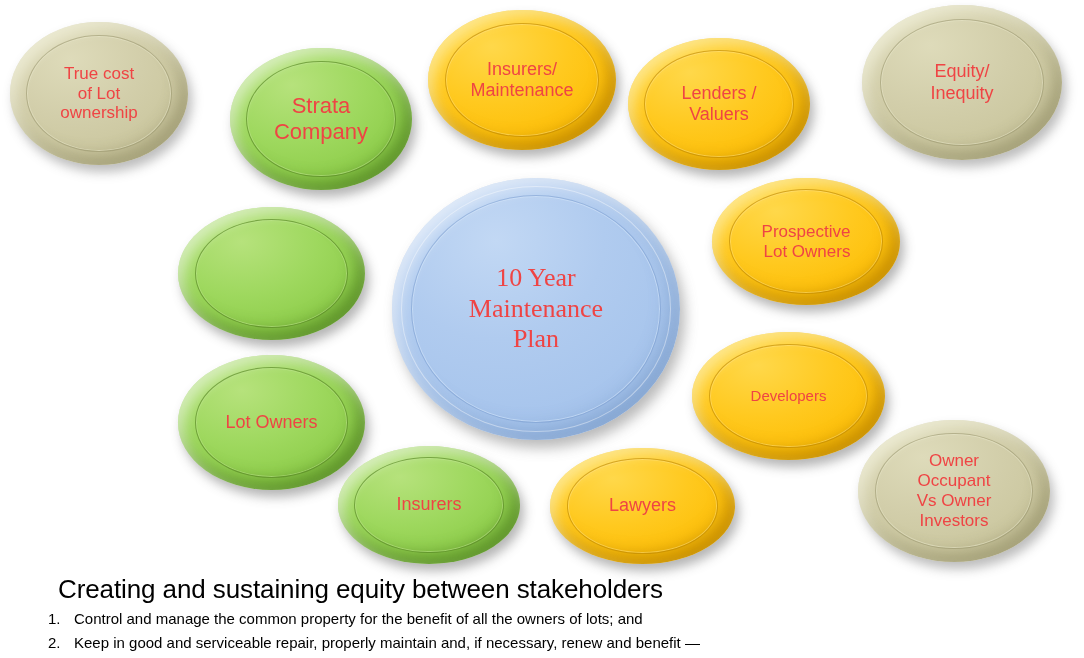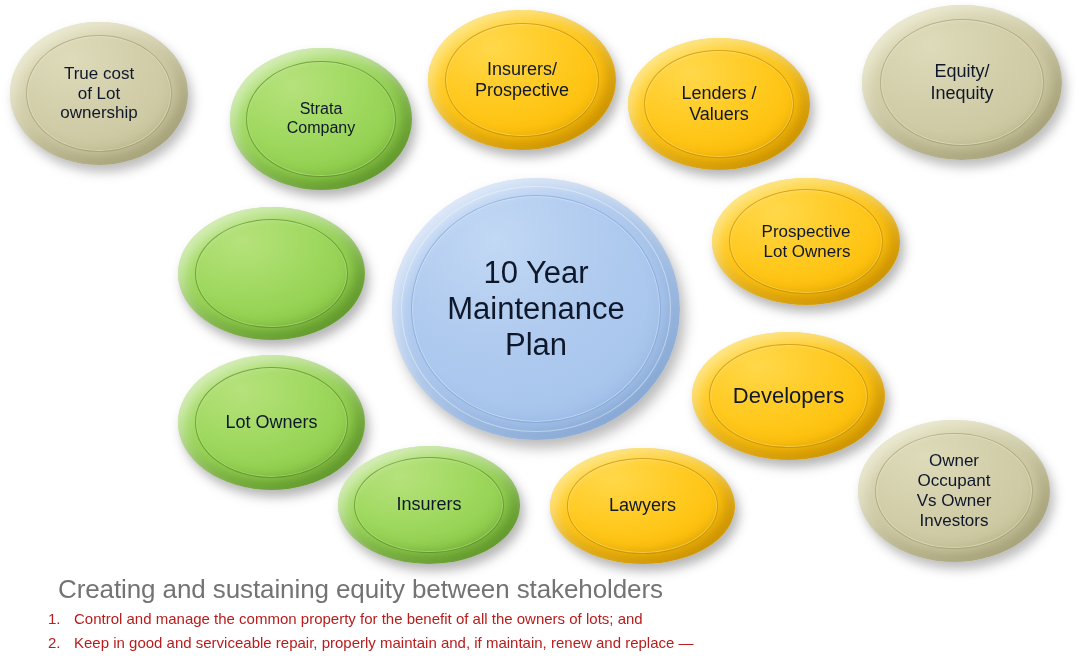--- a/index.html
+++ b/index.html
@@ -20,21 +20,21 @@
 
   
   .node {
     position: absolute;
     border-radius: 50%;
     display: flex;
     align-items: center;
     justify-content: center;
     text-align: center;
     box-sizing: border-box;
-    color: #0f172a;
+    color: #ef4444;
     line-height: 1.17;
     user-select: none;
   }
   .node .bezel {
     position: absolute;
     inset: 0;
     border-radius: 50%;
     box-sizing: border-box;
   }
   
@@ -128,29 +128,29 @@
     position: absolute;
     left: 0;
     top: 574px;
     width: 1084px;
   }
   #heading {
     position: absolute;
     left: 58px;
     top: 0;
     font-size: 26px;
-    color: #737373;
+    color: #000000;
     white-space: nowrap;
     letter-spacing: -0.1px;
   }
   .bullet-row {
     position: absolute;
     left: 48px;
     font-size: 15px;
-    color: #b91c1c;
+    color: #000000;
     white-space: nowrap;
   }
   .bullet-row .num {
     display: inline-block;
     width: 26px;
   }
   #bullet-1 { top: 36px; }
   #bullet-2 { top: 60px; }
 </style>
 </head>
@@ -159,32 +159,32 @@
 <div id="stage">
 
   <div class="node n-tan" style="left:10px; top:22px; width:178px; height:143px; font-size:17px;">
     <span class="bezel"></span>
     <span class="ring"></span>
     <span class="label">True cost
 of Lot
 ownership</span>
   </div>
 
-  <div class="node n-green" style="left:230px; top:48px; width:182px; height:142px; font-size:16px;">
+  <div class="node n-green" style="left:230px; top:48px; width:182px; height:142px; font-size:22px;">
     <span class="bezel"></span>
     <span class="ring"></span>
     <span class="label">Strata
 Company</span>
   </div>
 
   <div class="node n-gold" style="left:428px; top:10px; width:188px; height:140px; font-size:18px;">
     <span class="bezel"></span>
     <span class="ring"></span>
     <span class="label">Insurers/
-Prospective</span>
+Maintenance</span>
   </div>
 
   <div class="node n-gold" style="left:628px; top:38px; width:182px; height:132px; font-size:18px;">
     <span class="bezel"></span>
     <span class="ring"></span>
     <span class="label">Lenders /
 Valuers</span>
   </div>
 
   <div class="node n-tan" style="left:862px; top:5px; width:200px; height:155px; font-size:18px;">
@@ -205,21 +205,21 @@
     <span class="label">Prospective
 Lot Owners</span>
   </div>
 
   <div class="node n-green" style="left:178px; top:355px; width:187px; height:135px; font-size:18px;">
     <span class="bezel"></span>
     <span class="ring"></span>
     <span class="label">Lot Owners</span>
   </div>
 
-  <div class="node n-gold" style="left:692px; top:332px; width:193px; height:128px; font-size:22px;">
+  <div class="node n-gold" style="left:692px; top:332px; width:193px; height:128px; font-size:15px;">
     <span class="bezel"></span>
     <span class="ring"></span>
     <span class="label">Developers</span>
   </div>
 
   <div class="node n-green" style="left:338px; top:446px; width:182px; height:118px; font-size:18px;">
     <span class="bezel"></span>
     <span class="ring"></span>
     <span class="label">Insurers</span>
   </div>
@@ -232,34 +232,34 @@
 Vs Owner
 Investors</span>
   </div>
 
   <div class="node n-gold" style="left:550px; top:448px; width:185px; height:116px; font-size:18px;">
     <span class="bezel"></span>
     <span class="ring"></span>
     <span class="label">Lawyers</span>
   </div>
 
-  <div class="node n-blue" style="left:392px; top:178px; width:288px; height:262px; font-size:31px;">
+  <div class="node n-blue" style="left:392px; top:178px; width:288px; height:262px; font-size:26px;font-family:Liberation Serif, serif;">
     <span class="bezel"></span>
     <span class="ring2"></span>
     <span class="ring"></span>
     <span class="label">10 Year
 Maintenance
 Plan</span>
   </div>
 
   <div id="bottom-text">
     <div id="heading">Creating and sustaining equity between stakeholders</div>
 
     <div class="bullet-row" id="bullet-1">
       <span class="num">1.</span><span>Control and manage the common property for the benefit of all the owners of lots; and</span>
     </div>
 
     <div class="bullet-row" id="bullet-2">
-      <span class="num">2.</span><span>Keep in good and serviceable repair, properly maintain and, if maintain, renew and replace —</span>
+      <span class="num">2.</span><span>Keep in good and serviceable repair, properly maintain and, if necessary, renew and benefit —</span>
     </div>
   </div>
 
 </div>
 
 </body></html>

